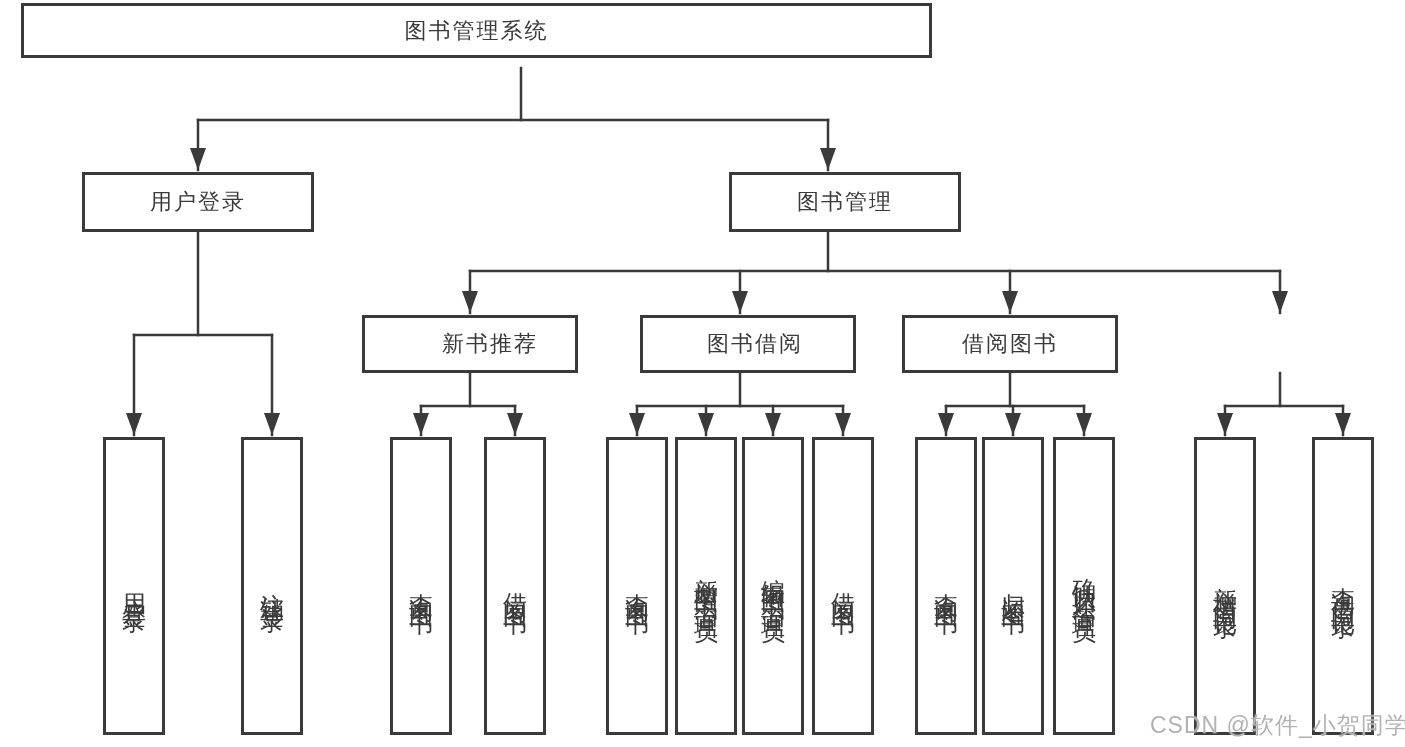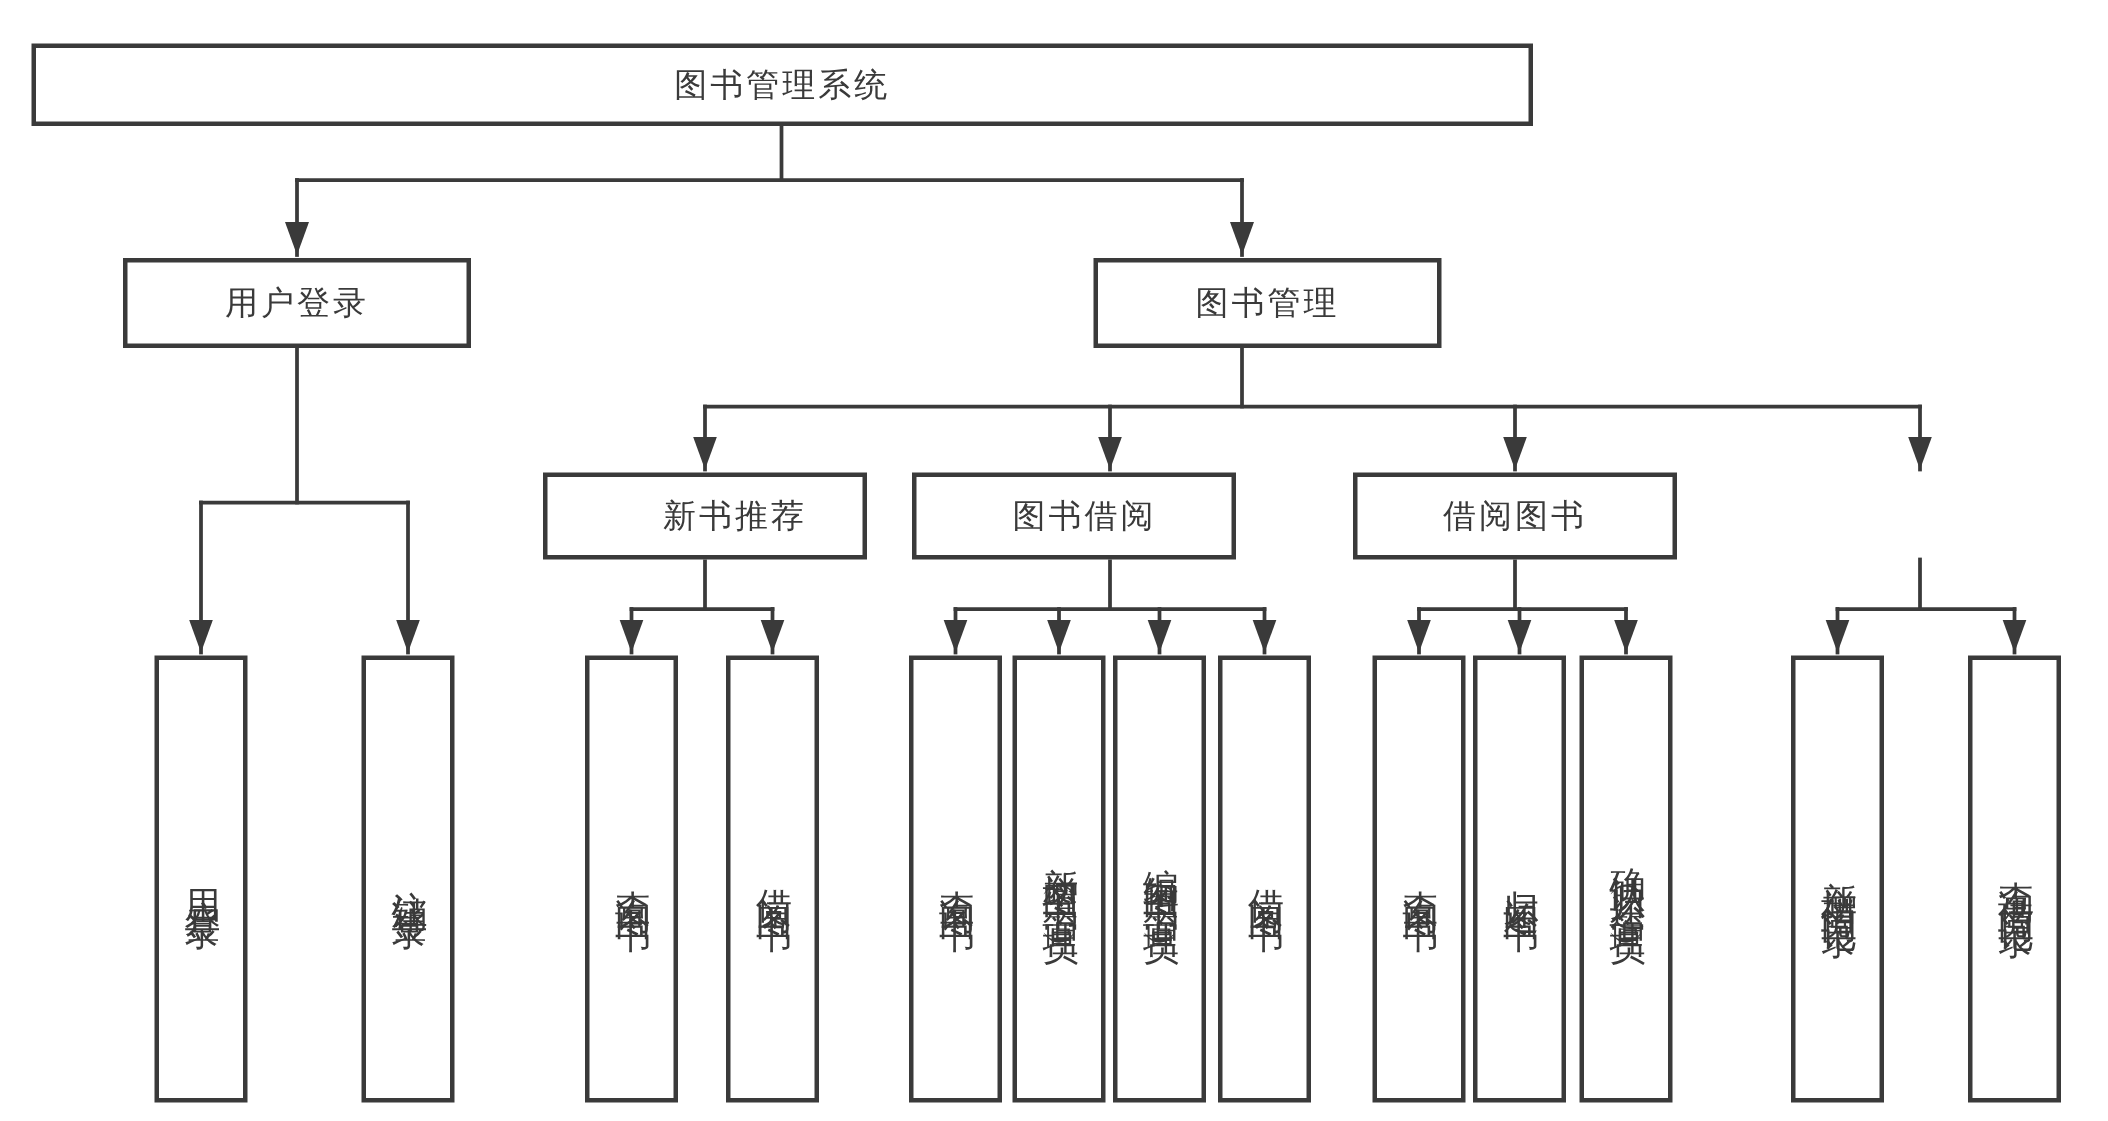--- a/index.html
+++ b/index.html
@@ -26,21 +26,21 @@
     border: 3px solid #3a3a3a;
     background: #ffffff;
     color: #3a3a3a;
     display: flex;
     align-items: center;
     justify-content: center;
     font-size: 22px;
     letter-spacing: 2px;
     white-space: nowrap;
   }
-  .box.root   { left: 21px;  top: 29px;  width: 1001px; height: 55px; }
+  .box.root   { left: 21px;  top: 3px;  width: 911px; height: 55px; }
   .box.lvl2   { top: 172px; width: 232px; height: 60px; }
   .box.lvl3   { top: 315px; width: 216px; height: 58px; }
   .box.leaf {
     top: 437px; width: 62px; height: 298px;
     writing-mode: vertical-rl;
     font-size: 24px;
     letter-spacing: 6px;
     line-height: 1;
   }
   .watermark {
@@ -109,34 +109,35 @@
       <line x1="1343" y1="406" x2="1343" y2="435" marker-end="url(#ah)"></line>
     </g>
   </svg>
 
   <div class="box root">图书管理系统</div>
 
   <div class="box lvl2" style="left:82px;">用户登录</div>
   <div class="box lvl2" style="left:729px;">图书管理</div>
 
   <div class="box lvl3" style="left:362px;padding-left:40px;">新书推荐</div>
-  <div class="box lvl3" style="left:608px;padding-left:14px;">图书借阅</div>
+  <div class="box lvl3" style="left:640px;padding-left:14px;">图书借阅</div>
   <div class="box lvl3" style="left:902px;">借阅图书</div>
 
   <div class="box leaf" style="left:103px;">用户登录</div>
   <div class="box leaf" style="left:241px;">注销登录</div>
 
   <div class="box leaf" style="left:390px;">查询图书</div>
   <div class="box leaf" style="left:484px;">借阅图书</div>
 
   <div class="box leaf" style="left:606px;">查询图书</div>
   <div class="box leaf" style="left:675px;">新增图书（管理员）</div>
   <div class="box leaf" style="left:742px;">编辑图书（管理员）</div>
   <div class="box leaf" style="left:812px;">借阅图书</div>
 
   <div class="box leaf" style="left:915px;">查询图书</div>
   <div class="box leaf" style="left:982px;">归还图书</div>
   <div class="box leaf" style="left:1053px;">确认归还（管理员）</div>
 
   <div class="box leaf" style="left:1194px;">新增借阅记录</div>
   <div class="box leaf" style="left:1312px;">查询借阅记录</div>
 
+  <div class="watermark">CSDN @软件_小贺同学</div>
 </div>
 
 </body></html>

